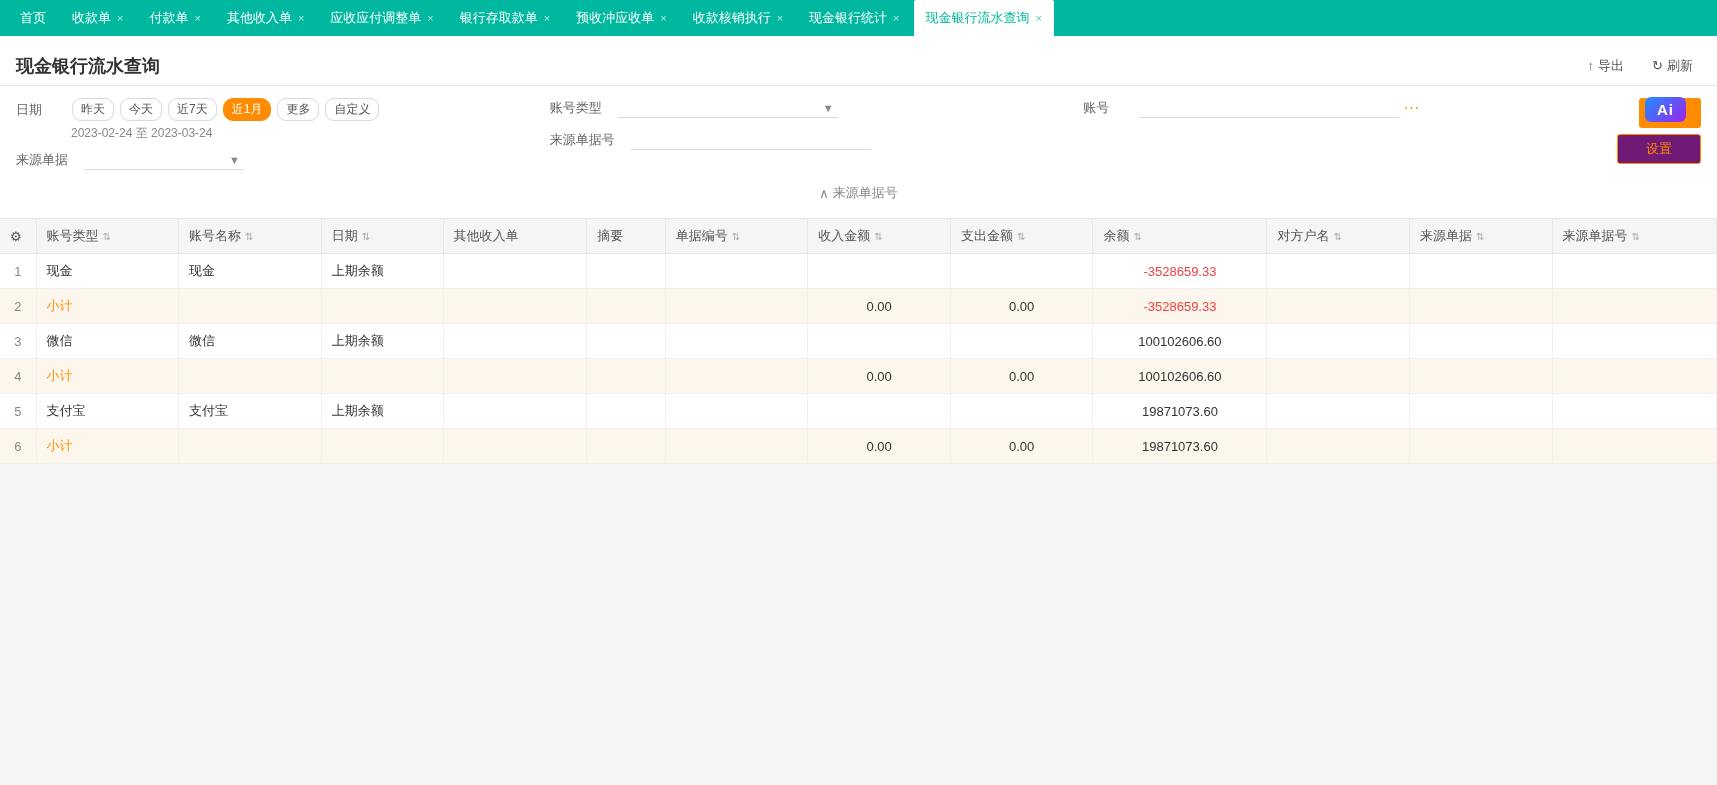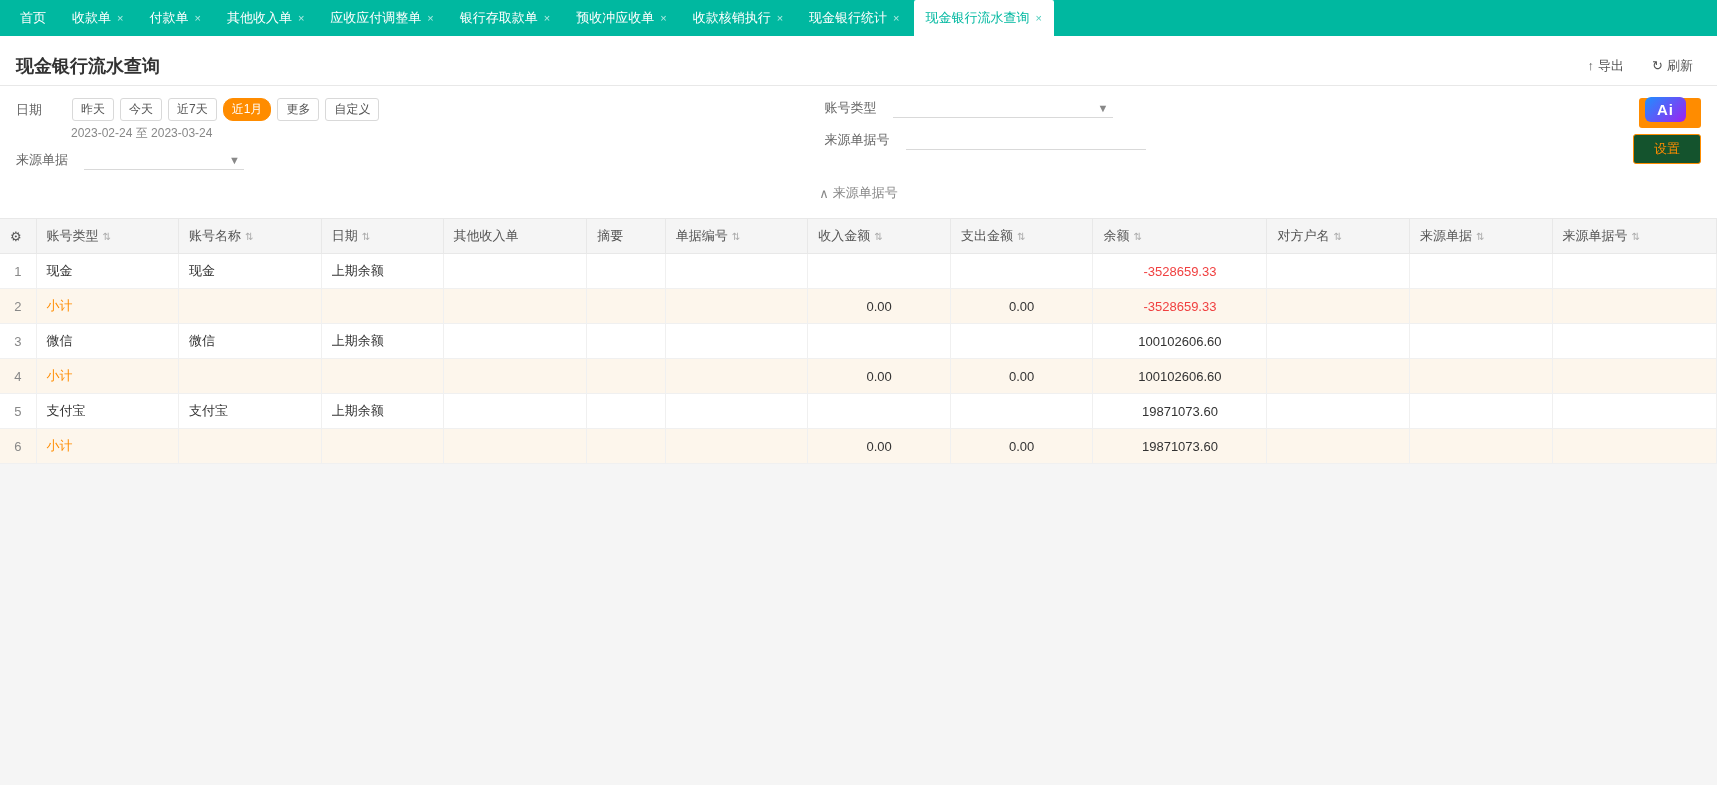--- a/index.html
+++ b/index.html
@@ -78,21 +78,21 @@
       min-width: 40px;
     }
     .filter-date-btns {
       display: flex;
       align-items: center;
       gap: 6px;
     }
     .date-btn {
       padding: 2px 8px;
       border: 1px solid #d9d9d9;
-      border-radius: 3px;
+      border-radius: 9px;
       cursor: pointer;
       color: #555;
       background: #fff;
       font-size: 12px;
     }
     .date-btn.active { background: #ff8c00; border-color: #ff8c00; color: #fff; border-radius: 10px; }
     .date-range-text {
       color: #888;
       font-size: 12px;
       margin-top: 2px;
@@ -133,24 +133,24 @@
     .query-btn {
       background: #ff8c00;
       color: #fff;
       border: none;
       padding: 6px 18px;
       border-radius: 3px;
       cursor: pointer;
       font-size: 13px;
     }
     .settings-btn {
-      background: #14532d;
+      background: #701a75;
       color: #ff8c00;
       border: 1px solid #ff8c00;
-      padding: 5px 20px;
+      padding: 5px 28px;
       border-radius: 3px;
       cursor: pointer;
       font-size: 13px;
     }
     .action-col {
       display: flex;
       flex-direction: column;
       gap: 6px;
       align-items: flex-end;
     }
@@ -322,20 +322,29 @@
           </select>
           <span class="select-arrow">▼</span>
         </div>
       </div>
       <div class="filter-row" style="margin-top:12px;">
         <span class="filter-label">来源单据号</span>
         <input type="text" class="filter-input" style="min-width: 240px;">
       </div>
     </div>
 
+    <div style="flex:1; padding-top:0;">
+      <div class="filter-row">
+        <span class="filter-label">账号</span>
+        <div class="filter-input-with-dots">
+          <input type="text" class="filter-input" style="min-width: 260px;">
+          <span class="dots-btn">···</span>
+        </div>
+      </div>
+    </div>
 
     <div class="action-col">
       <button class="query-btn">查询</button>
       <button class="settings-btn">设置</button>
     </div>
   </div>
 
   <div class="collapse-bar">
     <span>∧</span>
     <span>来源单据号</span>

